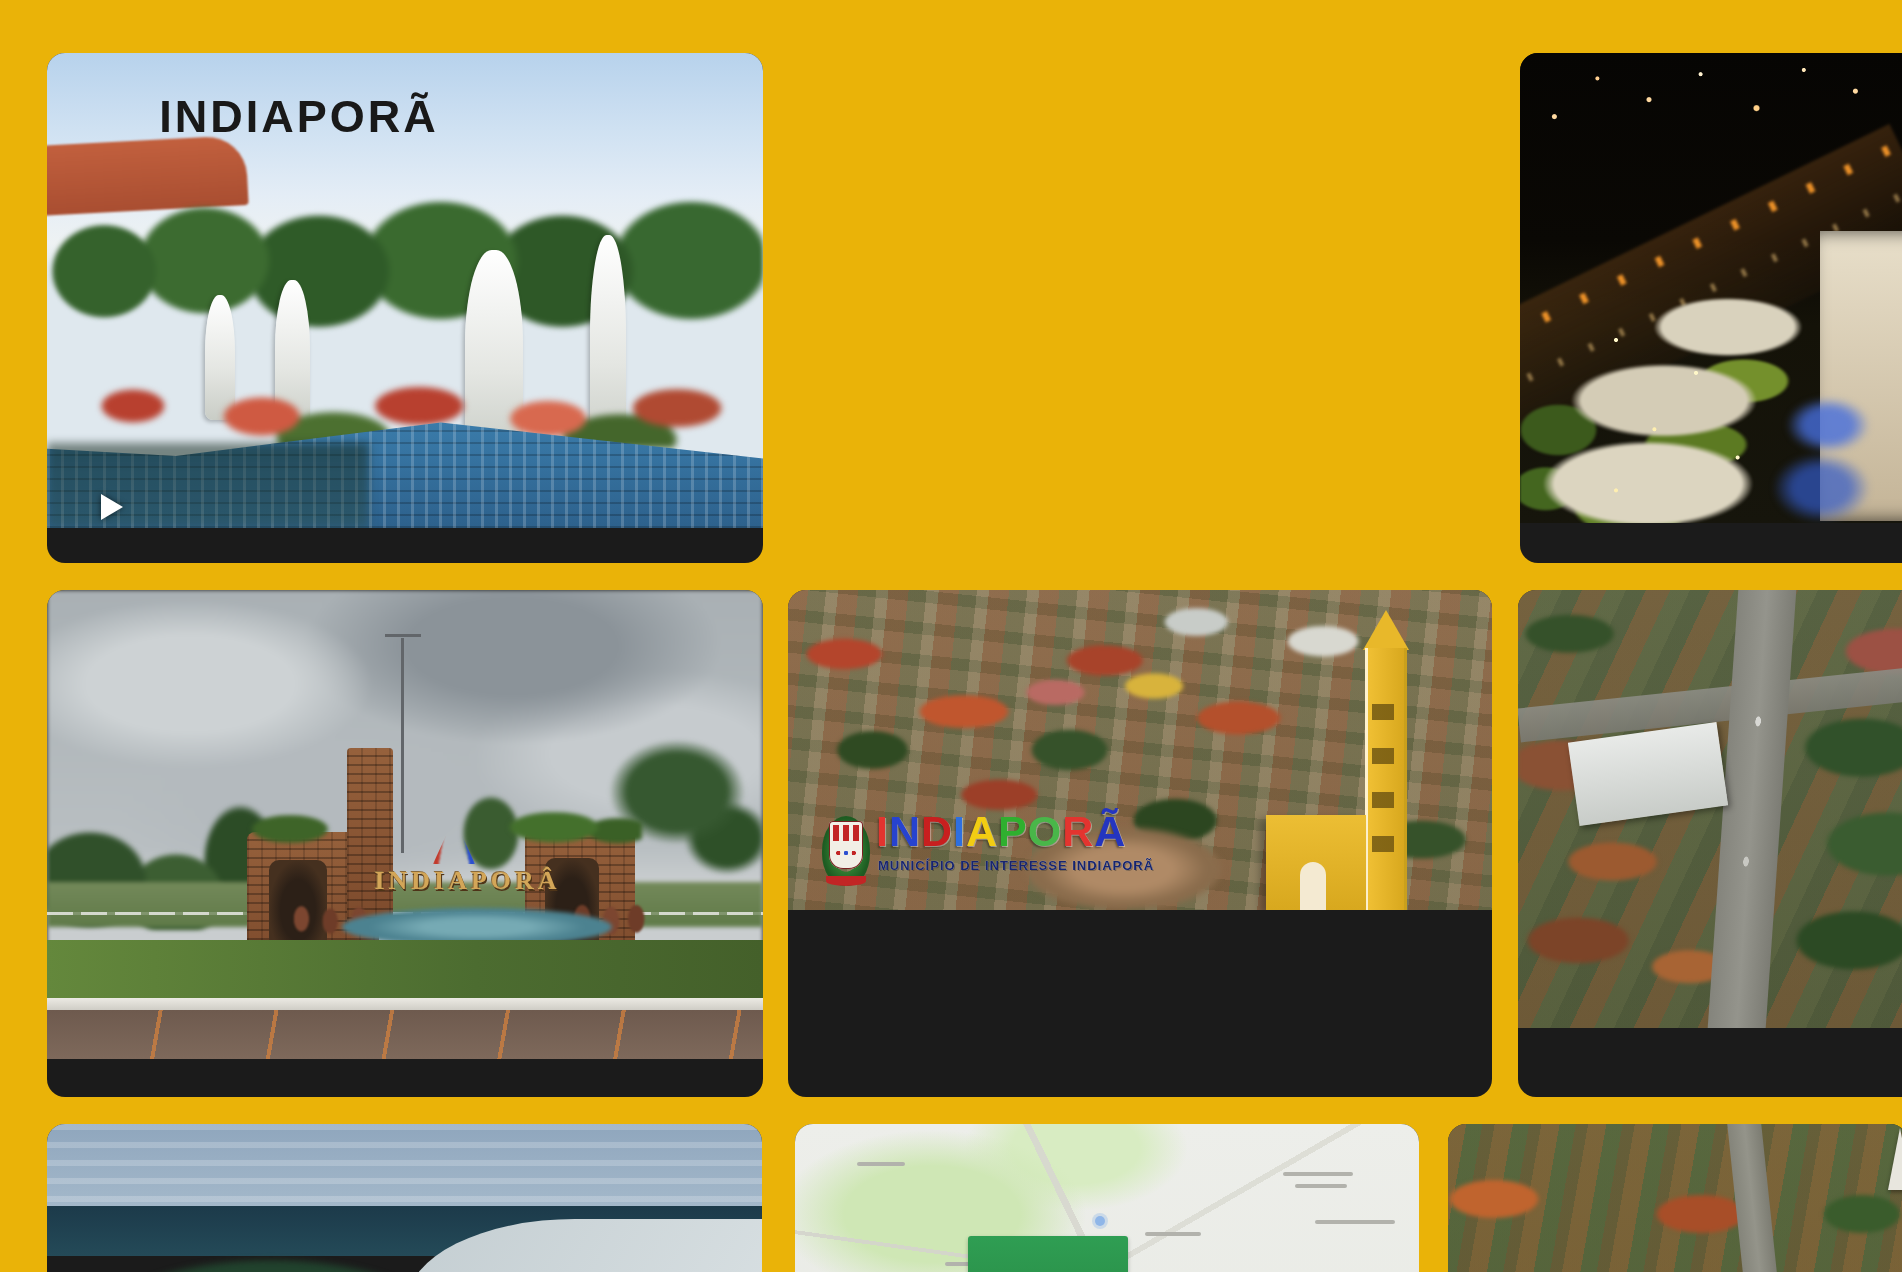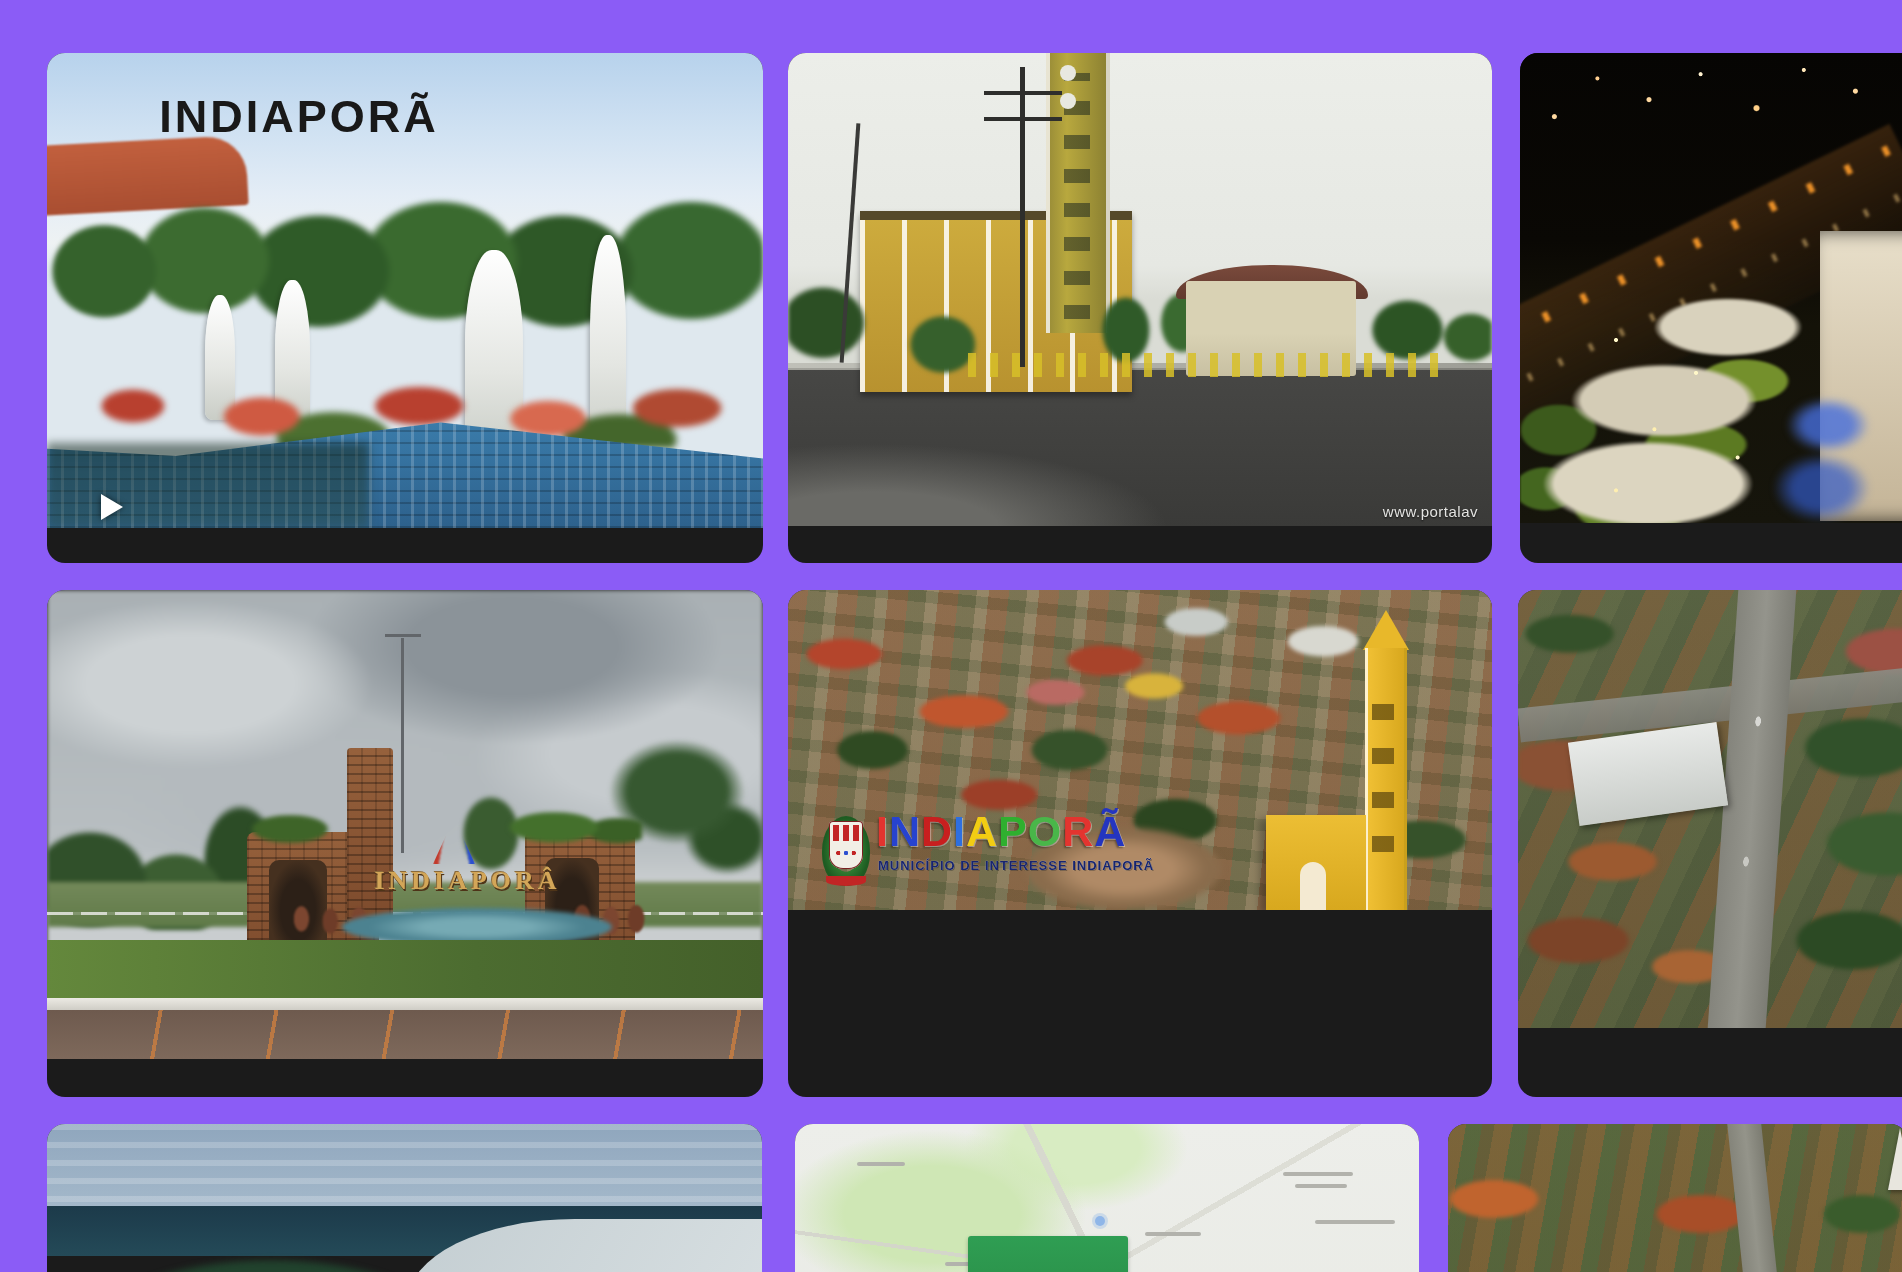--- a/index.html
+++ b/index.html
@@ -1,16 +1,16 @@
 <!DOCTYPE html>
 <html><head>
 <meta charset="utf-8">
 <style>
   html,body{margin:0;padding:0;background:#040404;}
-  #stage{position:relative;width:1902px;height:1272px;overflow:hidden;background:#8b5cf6;
+  #stage{position:relative;width:1902px;height:1272px;overflow:hidden;background:#eab308;
          font-family:"Liberation Sans",sans-serif;}
   .card{position:absolute;background:#1b1b1b;border-radius:18px;overflow:hidden;cursor:pointer;}
   .photo{position:absolute;left:0;top:0;right:0;overflow:hidden;}
   .layer{position:absolute;}
   
   .p11-sky{inset:0;background:linear-gradient(180deg,#b7d2ec 0%,#cfe1f2 16%,#e4edf6 30%,#eef2f3 40%,#dfe8ee 48%);}
   .p11-roof{left:-30px;top:88px;width:230px;height:70px;background:linear-gradient(180deg,#c2603e,#a94e31);border-radius:6px 40px 4px 4px;transform:rotate(-3deg);filter:blur(1px);}
   .p11-trees{left:0;top:100px;width:100%;height:215px;filter:blur(2px);background:
     radial-gradient(90px 80px at 8% 55%,#35622c 55%,transparent 60%),
     radial-gradient(110px 90px at 22% 50%,#3c6b30 55%,transparent 62%),
@@ -257,38 +257,20 @@
       <div class="statue" style="left:418px;top:197px;width:58px;height:205px;"></div>
       <div class="statue" style="left:543px;top:182px;width:36px;height:215px;"></div>
       <div class="layer p11-flowers"></div>
       <div class="layer p11-pool"></div>
       <div class="layer p11-poolshade"></div>
       <div class="layer p11-title">INDIAPORÃ</div>
       <div class="play-btn"></div>
     </div>
   </div>
 
-  <div class="card" style="left:788px;top:53px;width:704px;height:510px;">
-    <div class="photo" style="height:473px;">
-      <div class="layer p12-sky"></div>
-      <div class="layer p12-road"></div>
-      <div class="layer p12-curb"></div>
-      <div class="layer p12-church"></div>
-      <div class="layer p12-tower"></div>
-      <div class="layer p12-clock"></div>
-      <div class="layer p12-trees"></div>
-      <div class="layer p12-houseroof"></div>
-      <div class="layer p12-house"></div>
-      <div class="layer p12-chairs"></div>
-      <div class="layer p12-pole"></div>
-      <div class="layer p12-polearm"></div>
-      <div class="layer p12-pole2"></div>
-      <div class="watermark">www.portalav</div>
-    </div>
-  </div>
 
   <div class="card" style="left:1520px;top:53px;width:430px;height:510px;">
     <div class="photo" style="height:470px;">
       <div class="layer p13-base"></div>
       <div class="layer p13-lights"></div>
       <div class="layer p13-street"></div>
       <div class="layer p13-wall"></div>
       <div class="layer p13-plaza"></div>
       <div class="layer p13-dots"></div>
       <div class="layer p13-blue"></div>

